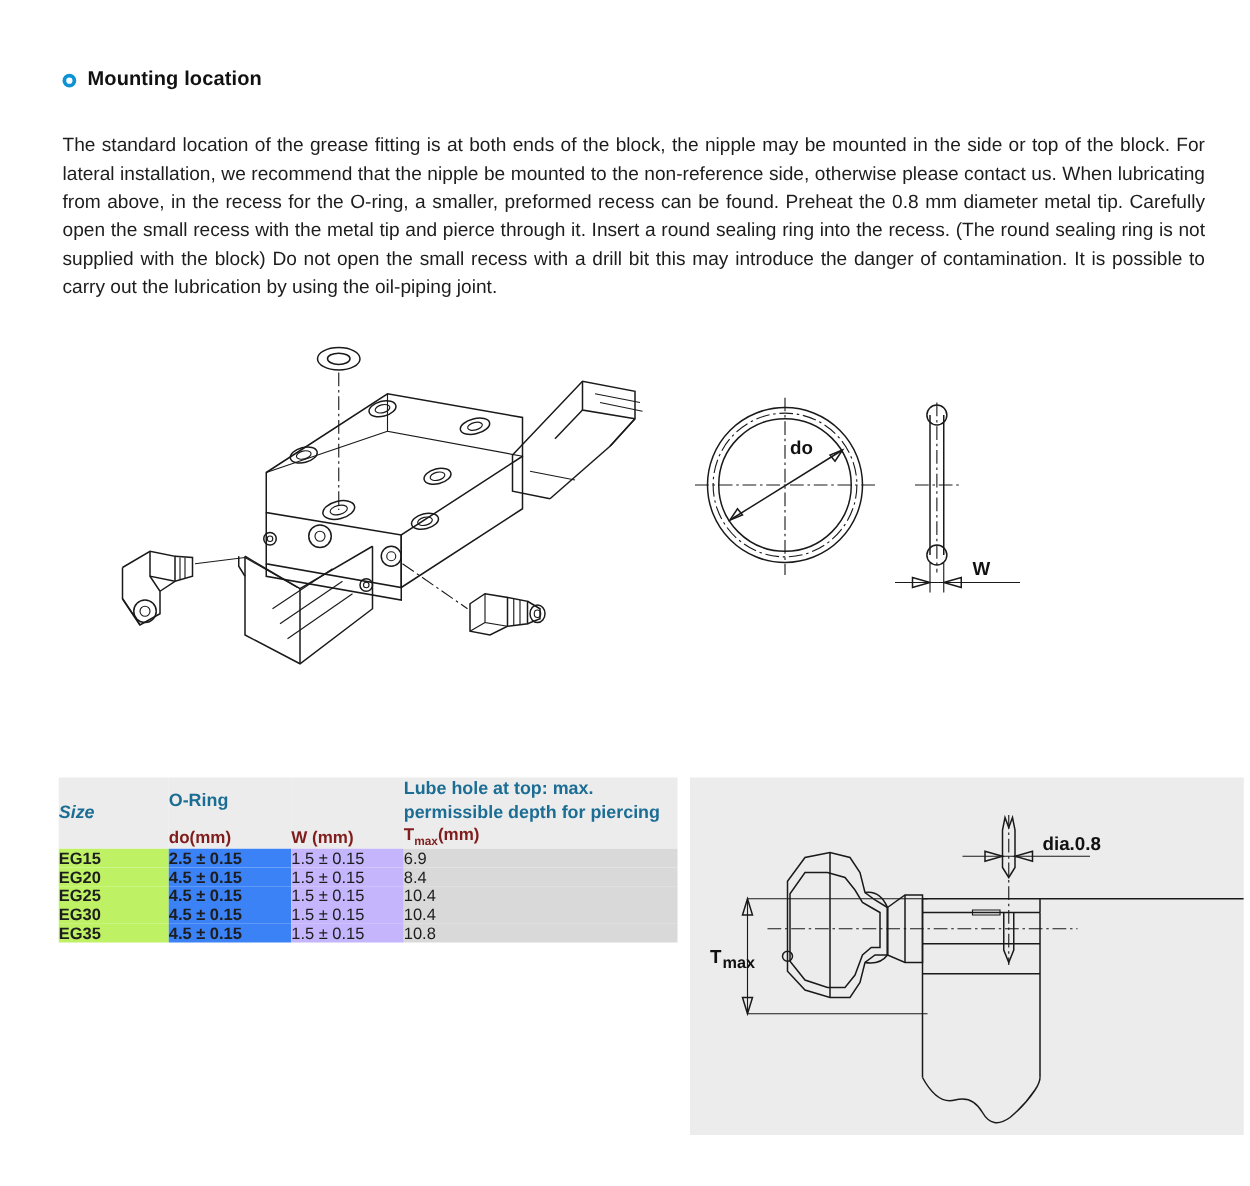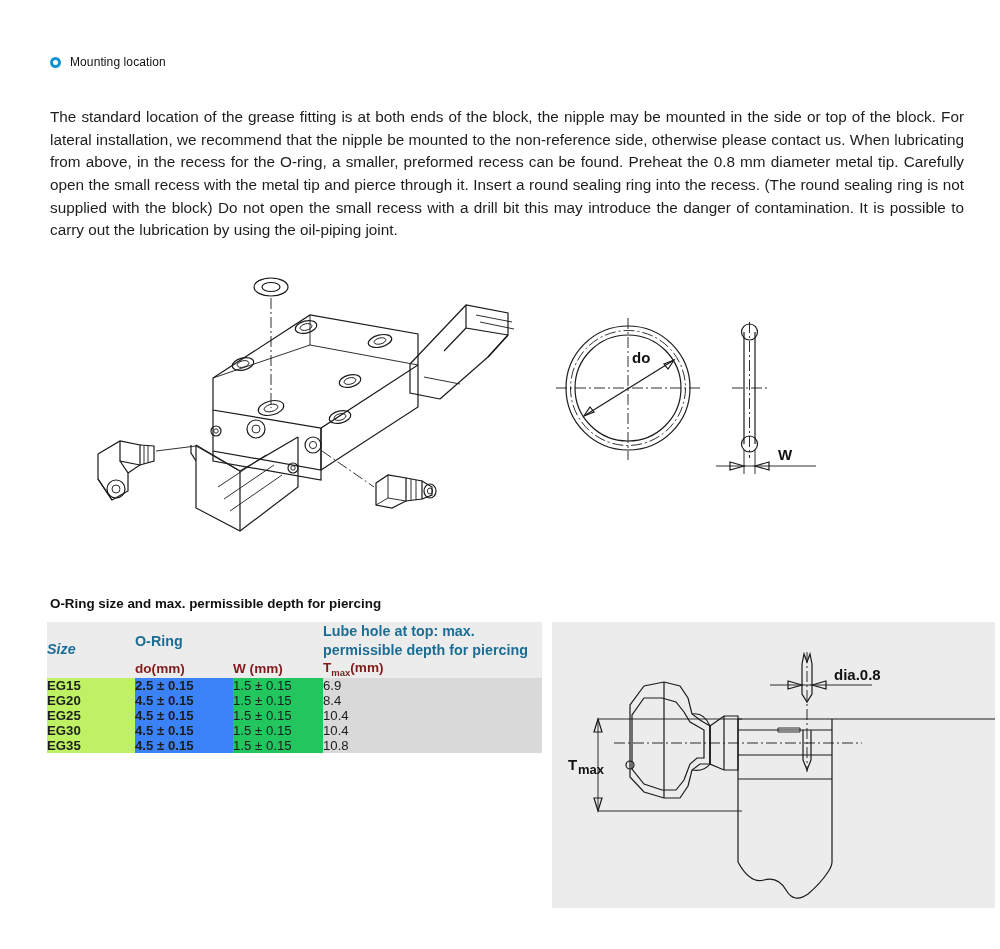--- a/index.html
+++ b/index.html
@@ -18,21 +18,21 @@
   .heading-row {
     position: absolute; left: 50px; top: 55px;
     display: flex; align-items: center; gap: 9px;
   }
   .bullet-ring {
     width: 11px; height: 11px; border-radius: 50%;
     border: 3px solid #0d93d4; background: #fff;
     flex: 0 0 auto;
   }
   .heading-text {
-    font-size: 12px; font-weight: normal; color: #111;
+    font-size: 16px; font-weight: bold; color: #111;
     letter-spacing: .1px;
   }
 
   
   .body-para {
     position: absolute; left: 50px; top: 91px; width: 914px;
     font-size: 15.3px; line-height: 22.6px; color: #1d1d1d;
     text-align: justify; text-justify: inter-word;
   }
 
@@ -69,21 +69,21 @@
     background: #ececec; color: #7f1d1d; font-weight: bold;
     font-size: 13.6px; padding: 7px 0 9px 14px;
     border-top: 3px solid #ffffff;
   }
   .cell {
     padding: 9px 0 9px 14px; font-size: 13.2px; color: #1d1d1d;
     border-top: 3px solid #ffffff;
   }
   .c-size { background: #bef264; font-weight: bold; }
   .c-do   { background: #3b82f6; font-weight: bold; }
-  .c-w    { background: #22c55e; }
+  .c-w    { background: #c4b5fd; }
   .c-t    { background: #d9d9d9; }
   sub { font-size: 9.5px; }
 
   
   .draw-panel {
     position: absolute; left: 552px; top: 622px;
     width: 443px; height: 286px; background: #ececec;
   }
   svg { display: block; }
   .ln   { fill: none; stroke: #1a1a1a; stroke-width: 1.2; }
@@ -241,21 +241,20 @@
         <path class="ln-t" d="M160 148 L260 148"></path>
         <path class="ln-t" d="M188 132 L188 156"></path>
         <path class="ln-t" d="M199 132 L199 156"></path>
         <path class="ln" d="M188 148 L174 144 L174 152 Z" fill="#1a1a1a"></path>
         <path class="ln" d="M199 148 L213 144 L213 152 Z" fill="#1a1a1a"></path>
         <text class="dim-txt" x="222" y="142">W</text>
       </g>
     </svg>
   </div>
 
-  <div class="table-caption">O-Ring size and max. permissible depth for piercing</div>
 
   <div class="tbl-wrap">
     <table class="spec">
       <thead>
         <tr>
           <th class="hdr-cell hdr-size" rowspan="2">Size</th>
           <th class="hdr-cell hdr-oring">O-Ring</th>
           <th class="hdr-cell hdr-blank"></th>
           <th class="hdr-cell hdr-lube">Lube hole at top: max. permissible depth for piercing</th>
         </tr>

